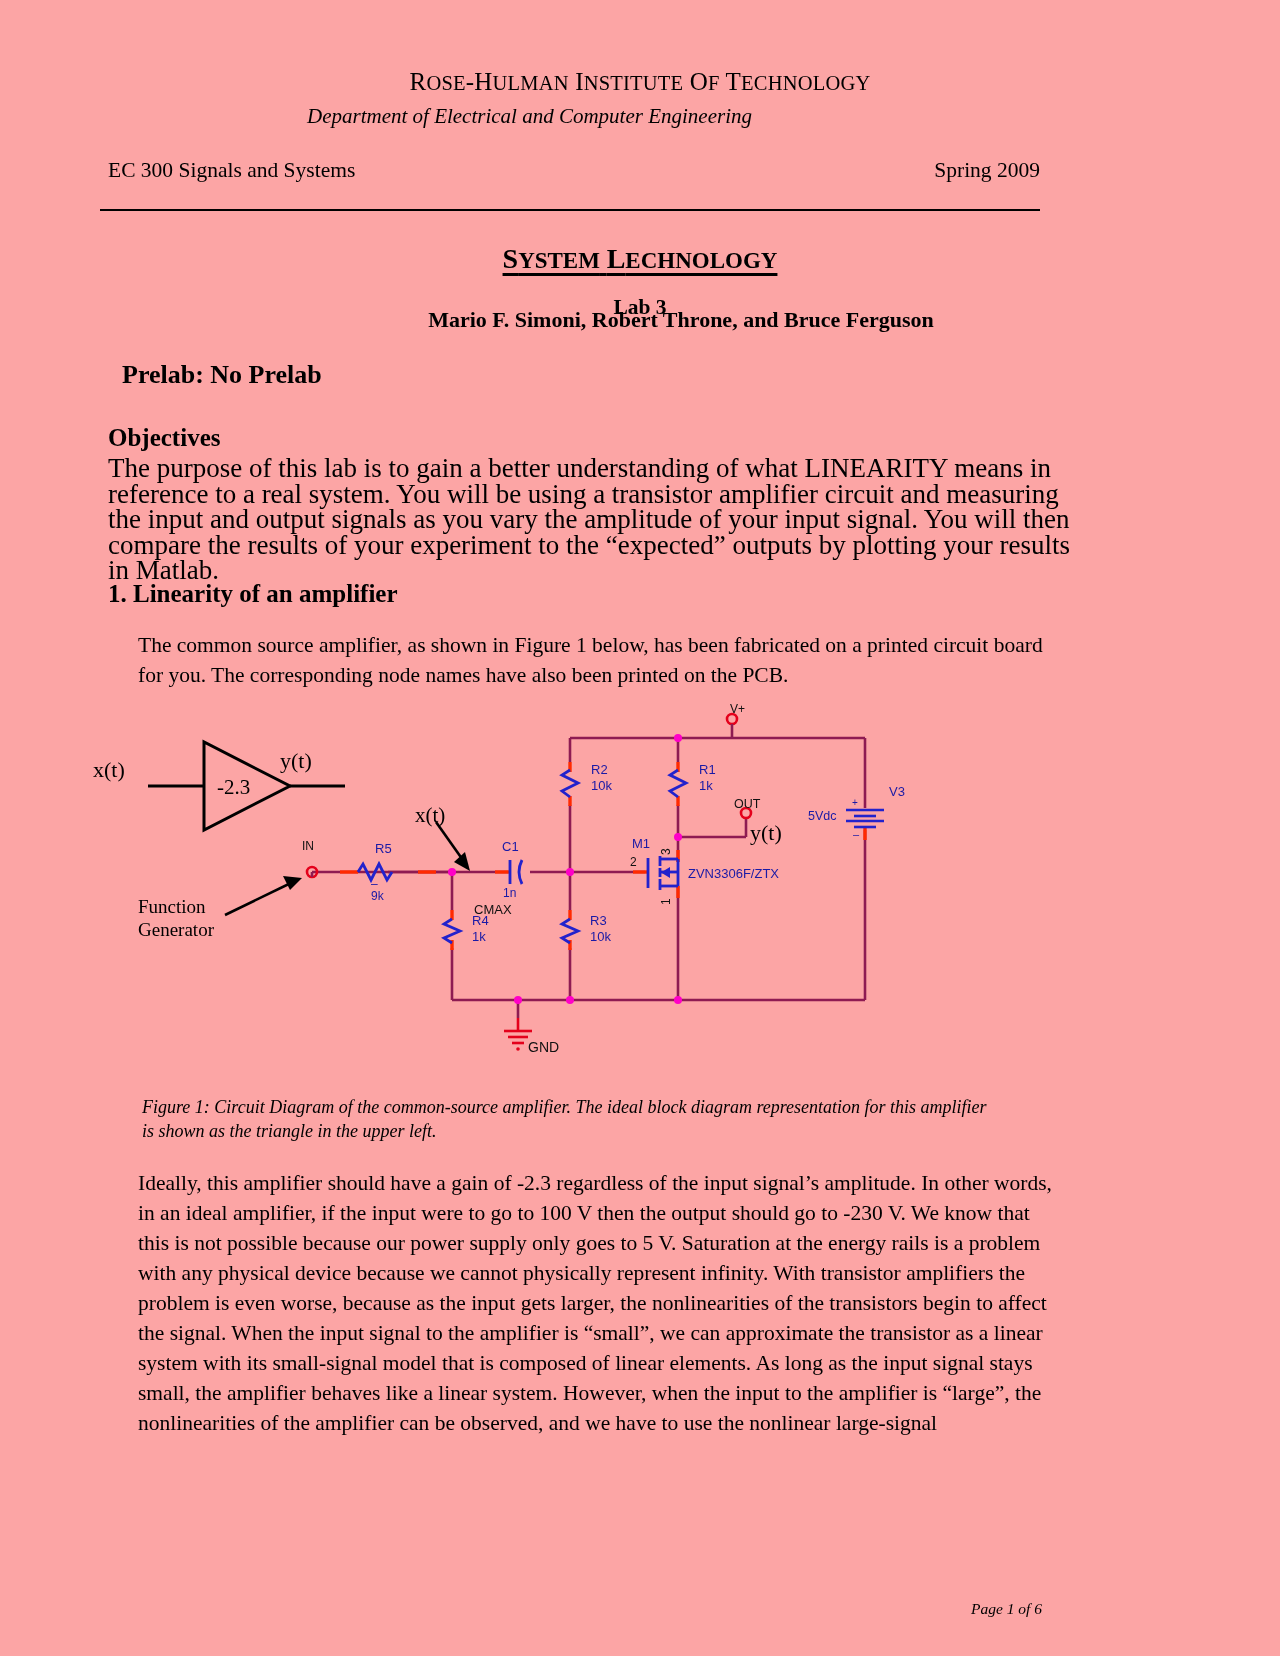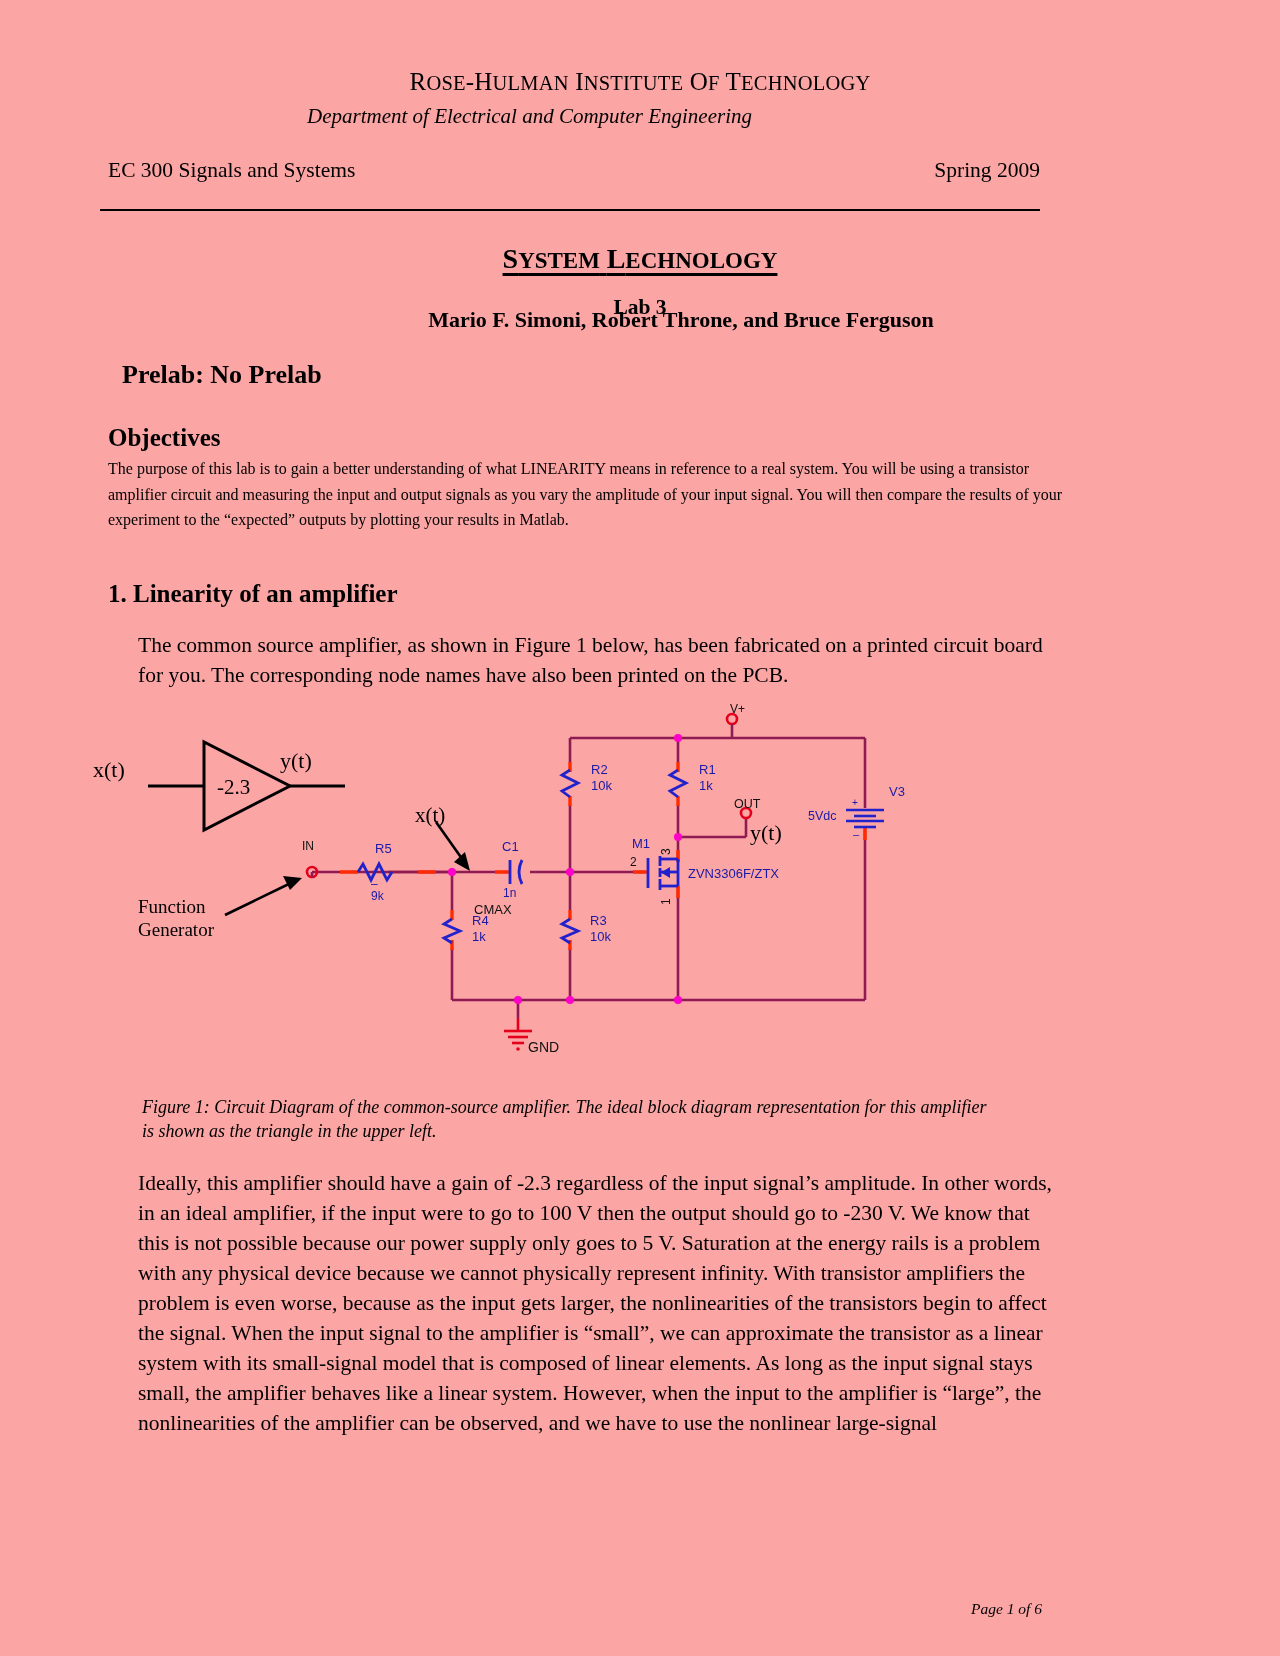--- a/index.html
+++ b/index.html
@@ -106,21 +106,21 @@
     top: 424px;
     left: 108px;
     font-size: 25px;
     font-weight: bold;
   }
   .p-objectives {
     position: absolute;
     top: 456px;
     left: 108px;
     width: 965px;
-    font-size: 16px;
+    font-size: 27px;
     line-height: 25.5px;
     text-align: left;
   }
   .h-section1 {
     position: absolute;
     top: 580px;
     left: 108px;
     font-size: 25px;
     font-weight: bold;
   }

